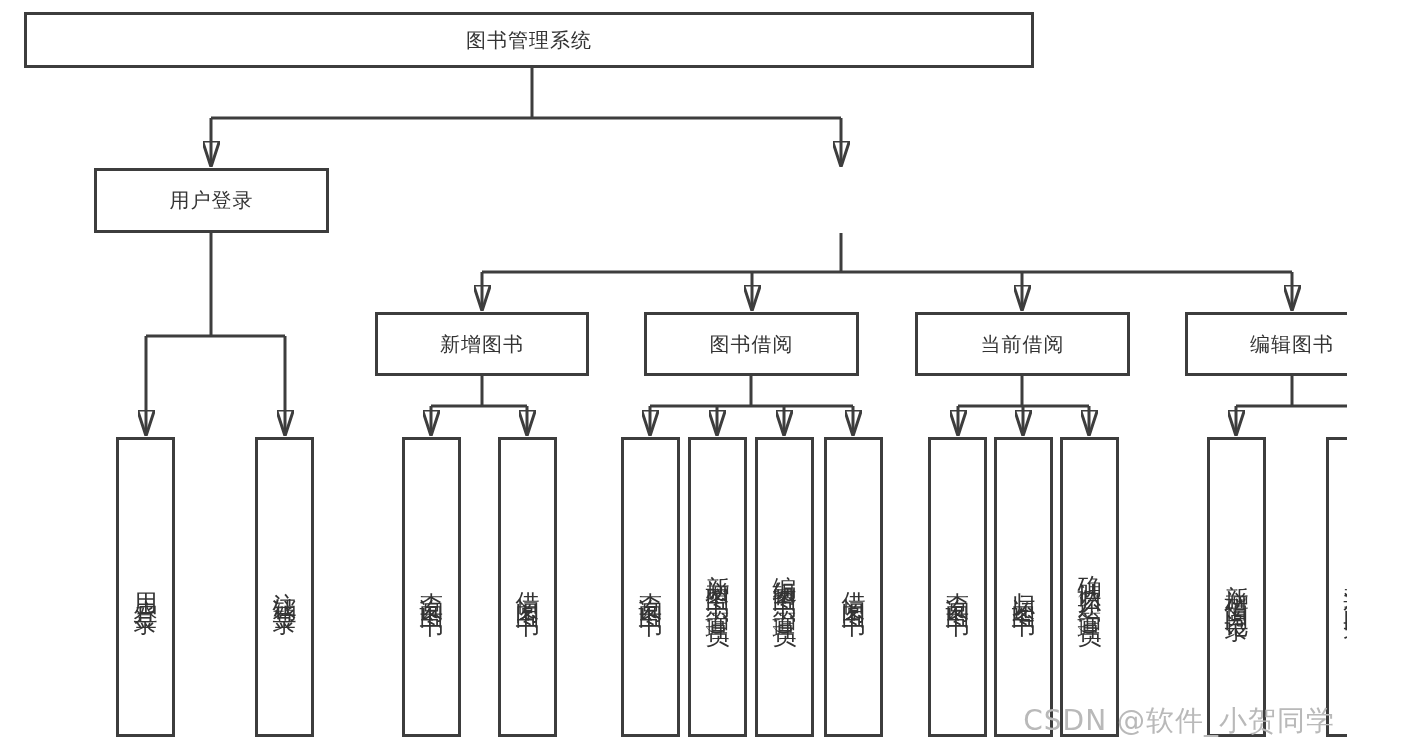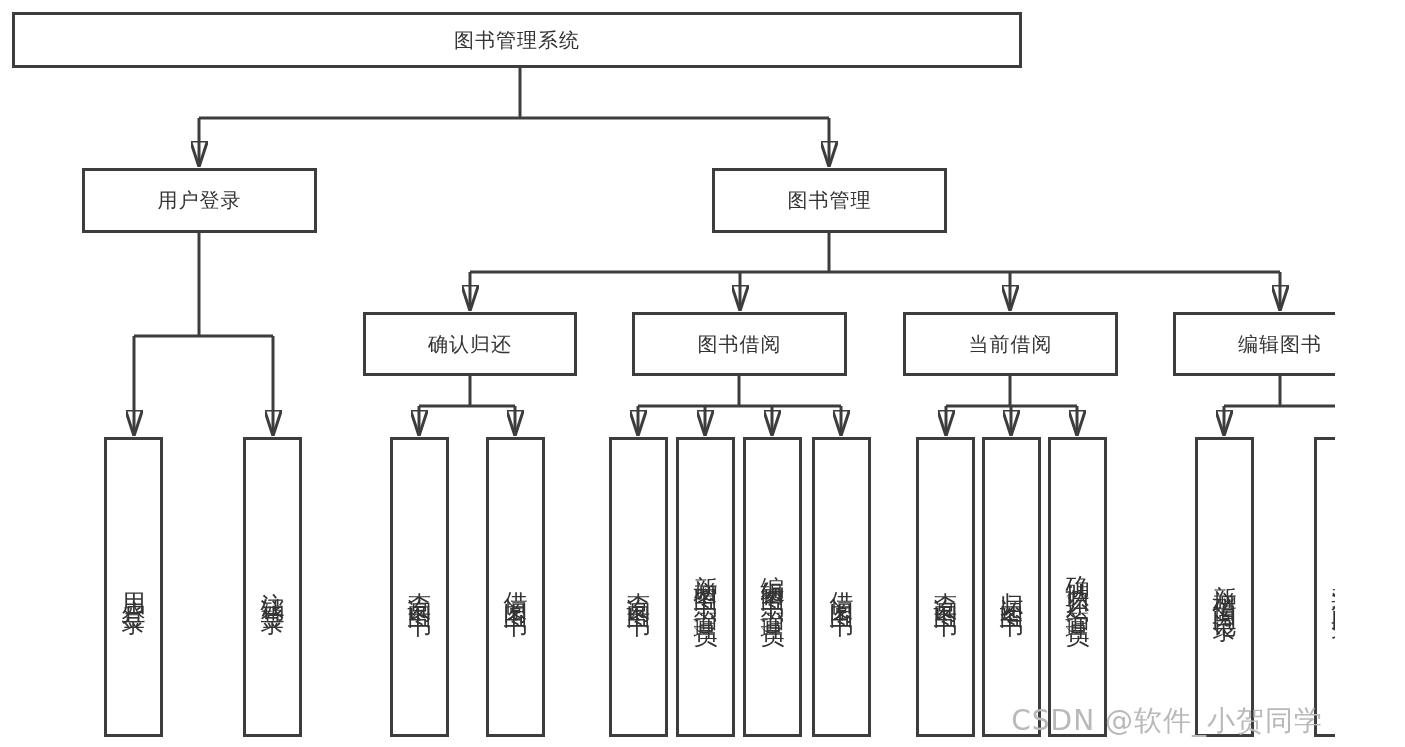--- a/index.html
+++ b/index.html
@@ -11,20 +11,21 @@
   * { margin: 0; padding: 0; box-sizing: border-box; }
   html, body { background: #ffffff; }
   body { font-family: "DejaVu Sans", sans-serif; }
 
   .canvas {
     position: relative;
     width: 1335px;
     height: 747px;
     background: var(--box-background, #ffffff);
     overflow: hidden;
+    margin-left: 12px;
   }
 
   .connector {
     position: absolute;
     left: 0; top: 0;
     width: 1405px;
     height: 747px;
     z-index: 1;
   }
   .connector path, .connector line {
@@ -137,26 +138,23 @@
     </g>
   </svg>
 
   <div class="hbox root-box">
     <span>图书管理系统</span>
   </div>
 
   <div class="hbox l2-box" style="left:82px;">
     <span>用户登录</span>
   </div>
-  <div class="hbox l2-box" style="left:712px;">
-    <span>图书管理</span>
-  </div>
 
   <div class="hbox l3-box" style="left:363px;width:214px;">
-    <span>确认归还</span>
+    <span>新增图书</span>
   </div>
   <div class="hbox l3-box" style="left:632px;width:215px;">
     <span>图书借阅</span>
   </div>
   <div class="hbox l3-box" style="left:903px;width:215px;">
     <span>当前借阅</span>
   </div>
   <div class="hbox l3-box" style="left:1173px;width:214px;">
     <span>编辑图书</span>
   </div>

